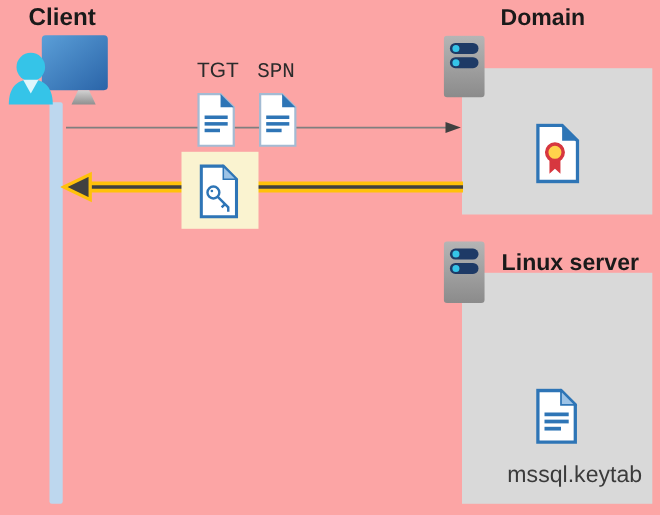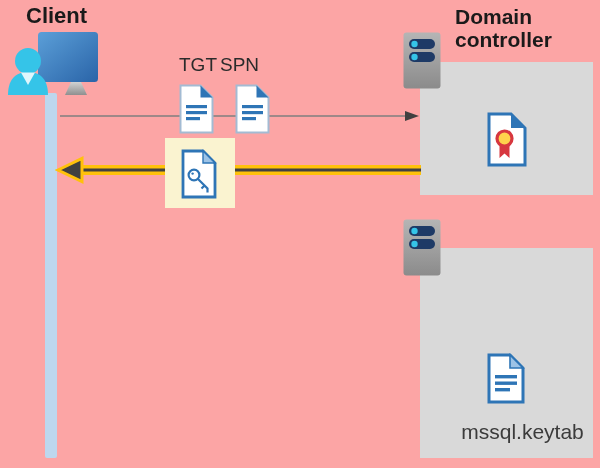--- a/index.html
+++ b/index.html
@@ -78,21 +78,21 @@
   <div class="abs lifeline" style="left:45px;top:93px;width:12px;height:365px;"></div>
 
   <div class="abs z2" style="left:57px;top:109px;">
     <svg width="364" height="14" viewBox="0 0 364 14">
       <line x1="3" y1="7" x2="349" y2="7" class="s-gray" stroke-width="1.6"></line>
       <polygon points="362,7 348,2 348,12" class="f-dark"></polygon>
     </svg>
   </div>
 
   <div class="abs lbl z5" style="left:179px;top:54px;width:36px;text-align:left;">TGT</div>
-  <div class="abs lbl z5" style="left:220px;top:54px;width:38px;text-align:left;">SPN</div>
+  <div class="abs lbl z5" style="left:230px;top:54px;width:38px;text-align:right;font-family:Liberation Mono, monospace;">SPN</div>
 
   <div class="abs z4" style="left:179px;top:84px;">
     <svg width="35" height="50" viewBox="0 0 35 50">
       <path d="M1.5 1.5 H21.5 L33.5 13.5 V48.5 H1.5 Z" class="f-white s-doclight" stroke-width="2"></path>
       <path d="M21.5 1.5 V13.5 H33.5 Z" class="f-docblue"></path>
       <rect x="7" y="21" width="21" height="3.2" class="f-docblue"></rect>
       <rect x="7" y="27" width="21" height="3.2" class="f-docblue"></rect>
       <rect x="7" y="33" width="14" height="3.2" class="f-docblue"></rect>
     </svg>
   </div>
@@ -121,21 +121,20 @@
       <path d="M2 2 H22 L34 14 V48 H2 Z" class="f-white s-docblue" stroke-width="2.8"></path>
       <path d="M22 2 V14 H34 Z" class="f-foldlight s-docblue" stroke-width="1.4"></path>
       <circle cx="13" cy="26" r="5.4" fill="none" class="s-docblue" stroke-width="2.2"></circle>
       <circle cx="11.6" cy="24.6" r="1.2" class="f-docblue"></circle>
       <path d="M17 30 L26.5 39.5 L26.5 43.5 M23.5 36.5 L20.5 39.5" fill="none" class="s-docblue" stroke-width="2.2"></path>
     </svg>
   </div>
 
   <div class="abs z5" style="left:455px;top:5px;">
     <div class="h2">Domain</div>
-    <div class="h2">controller</div>
   </div>
 
   <div class="abs z4" style="left:403px;top:32px;">
     <svg width="38" height="57" viewBox="0 0 38 57">
       <defs>
         <linearGradient id="srvG1" x1="0" y1="0" x2="0" y2="1">
           <stop offset="0" stop-color="#B5B5B5"></stop>
             <stop offset="1" stop-color="#8B8B8B"></stop>
         </linearGradient>
       </defs>
@@ -149,20 +148,21 @@
 
   <div class="abs z4" style="left:487px;top:112px;">
     <svg width="40" height="55" viewBox="0 0 40 55">
       <path d="M2 2 H24 L38 16 V53 H2 Z" class="f-white s-docblue" stroke-width="3"></path>
       <path d="M24 2 V16 H38 Z" class="f-docblue"></path>
       <path d="M12.5 30 V46 L17.5 41.5 L22.5 46 V30 Z" class="f-red"></path>
       <circle cx="17.5" cy="26.5" r="7.5" class="f-gold s-red" stroke-width="3.2"></circle>
     </svg>
   </div>
 
+  <div class="abs h2 z5" style="left:456px;top:227px;">Linux server</div>
 
   <div class="abs z4" style="left:403px;top:219px;">
     <svg width="38" height="57" viewBox="0 0 38 57">
       <defs>
         <linearGradient id="srvG2" x1="0" y1="0" x2="0" y2="1">
           <stop offset="0" stop-color="#B5B5B5"></stop>
             <stop offset="1" stop-color="#8B8B8B"></stop>
         </linearGradient>
       </defs>
       <rect x="0.5" y="0.5" width="37" height="56" rx="3" fill="url(#srvG2)"></rect>

